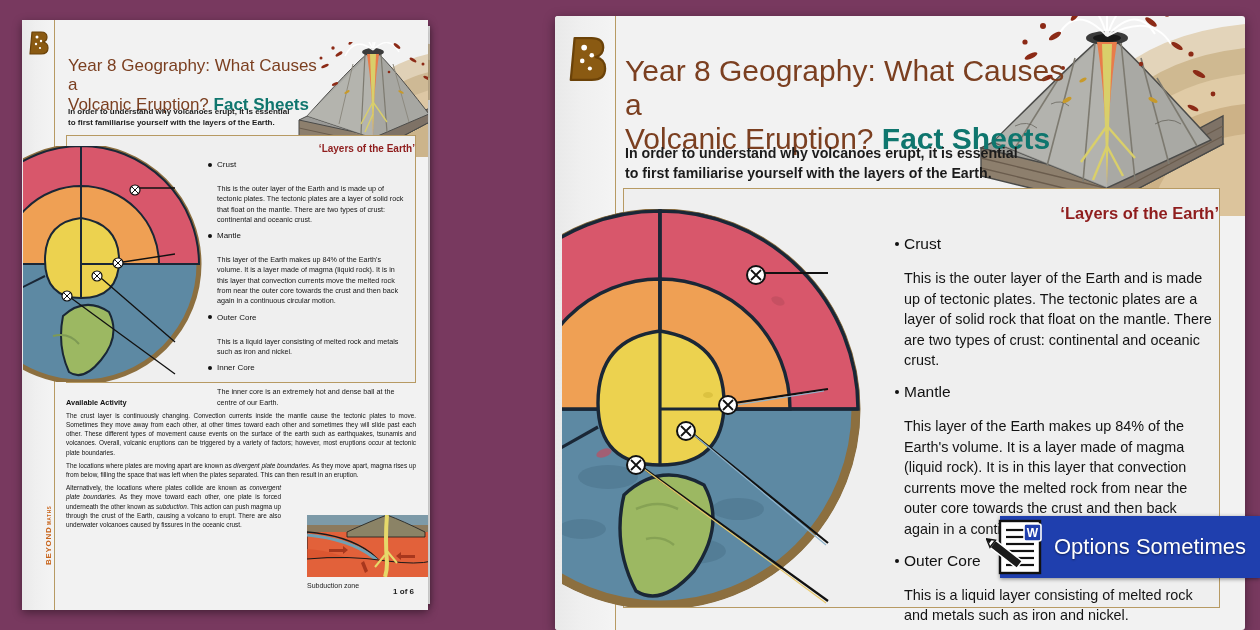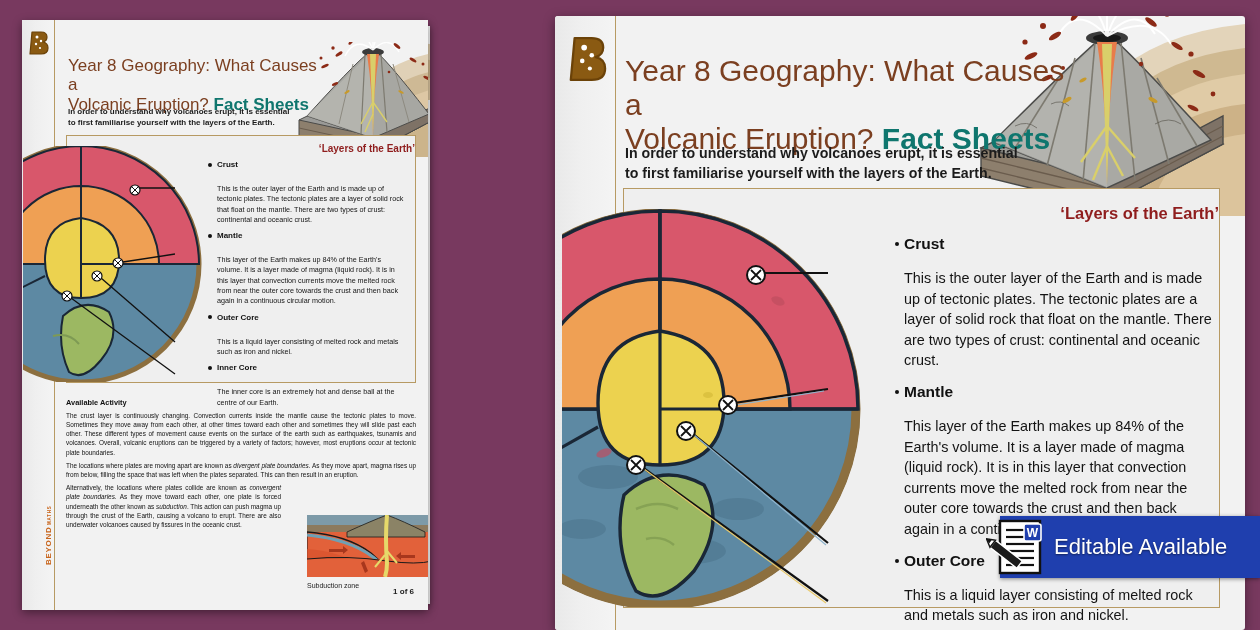--- a/index.html
+++ b/index.html
@@ -43,21 +43,21 @@
   .intro { color:#1b1b1b; line-height:1.42; font-weight:600; }
 
   
   .panel {
     position:absolute; background:#efefef; border:1px solid #b79a63;
   }
   .panel-title { text-align:right; color:#8f1d1d; font-weight:bold; }
 
   
   .bullets { position:absolute; }
-  .bhead { font-weight:bold; color:#111; position:relative; }
+  .bhead { font-weight:normal; color:#111; position:relative; }
   .bhead::before {
     content:""; position:absolute; border-radius:50%; background:#111;
     left:-9px; top:50%; transform:translateY(-50%);
     width:4px; height:4px;
   }
   .bbody { color:#141414; line-height:1.43;margin-top:15px; }
 
   
   .bodytext { position:absolute; color:#111; line-height:1.44; text-align:justify; }
   .bodytext h4 { font-size:1em; margin-bottom:2px; }
@@ -550,17 +550,17 @@
         <text x="46.5" y="21" font-family="'Liberation Sans',sans-serif" font-size="12" font-weight="bold" fill="#fff" text-anchor="middle">W</text>
 
         <g transform="rotate(38 20 40)">
           <rect x="2" y="34" width="34" height="9" fill="#1b1b1b" stroke="#fff" stroke-width="1.4"></rect>
           <path d="M2,34 L-6,38.5 L2,43 Z" fill="#fff" stroke="#111" stroke-width="1.4"></path>
           <path d="M-6,38.5 L-1,36.5 L-1,40.5 Z" fill="#111"></path>
         </g>
       </svg>
     </div>
     <div class="txt" style="margin-left:6px;">
-      <span class="l2" style="font-size:22px;">Editable Available</span>
+      <span class="l2" style="font-size:22px;">Options Sometimes</span>
     </div>
   </div>
 
 </div>
 
 </body></html>

